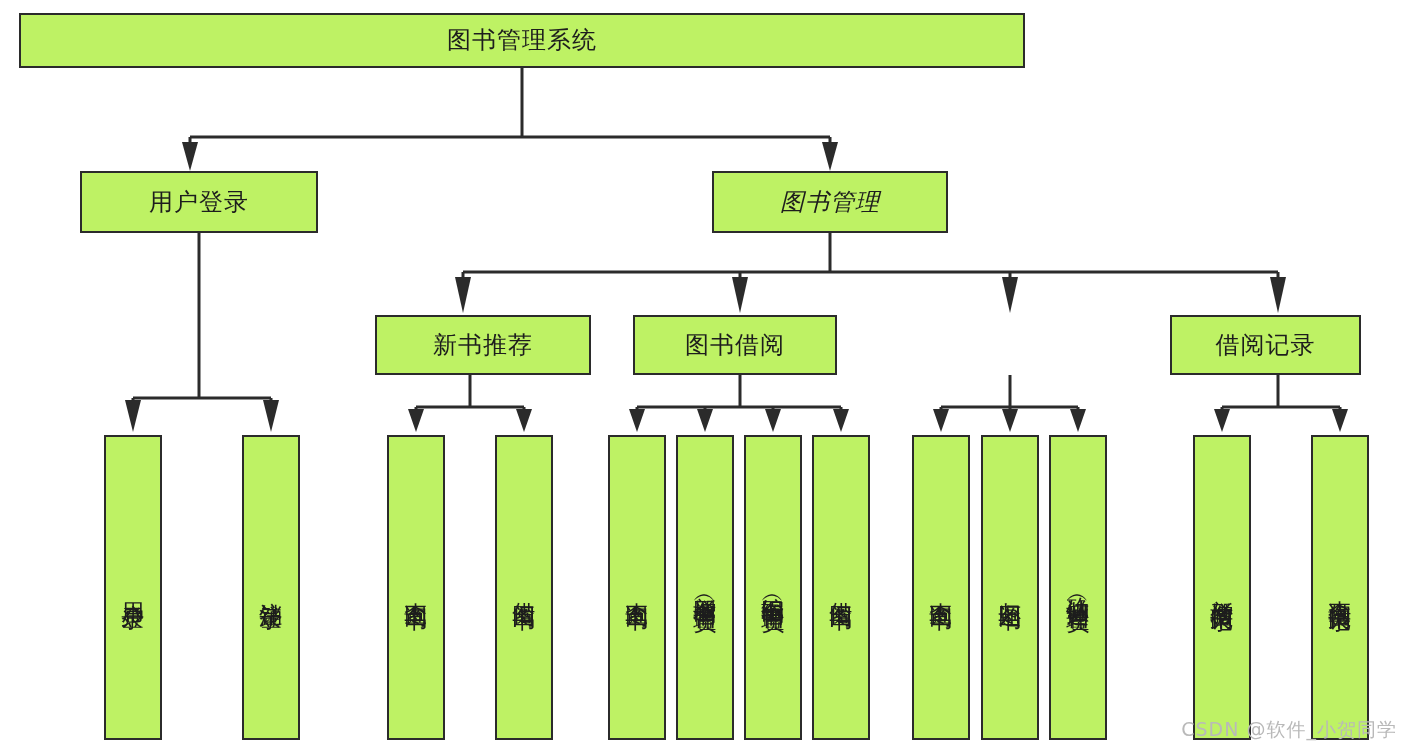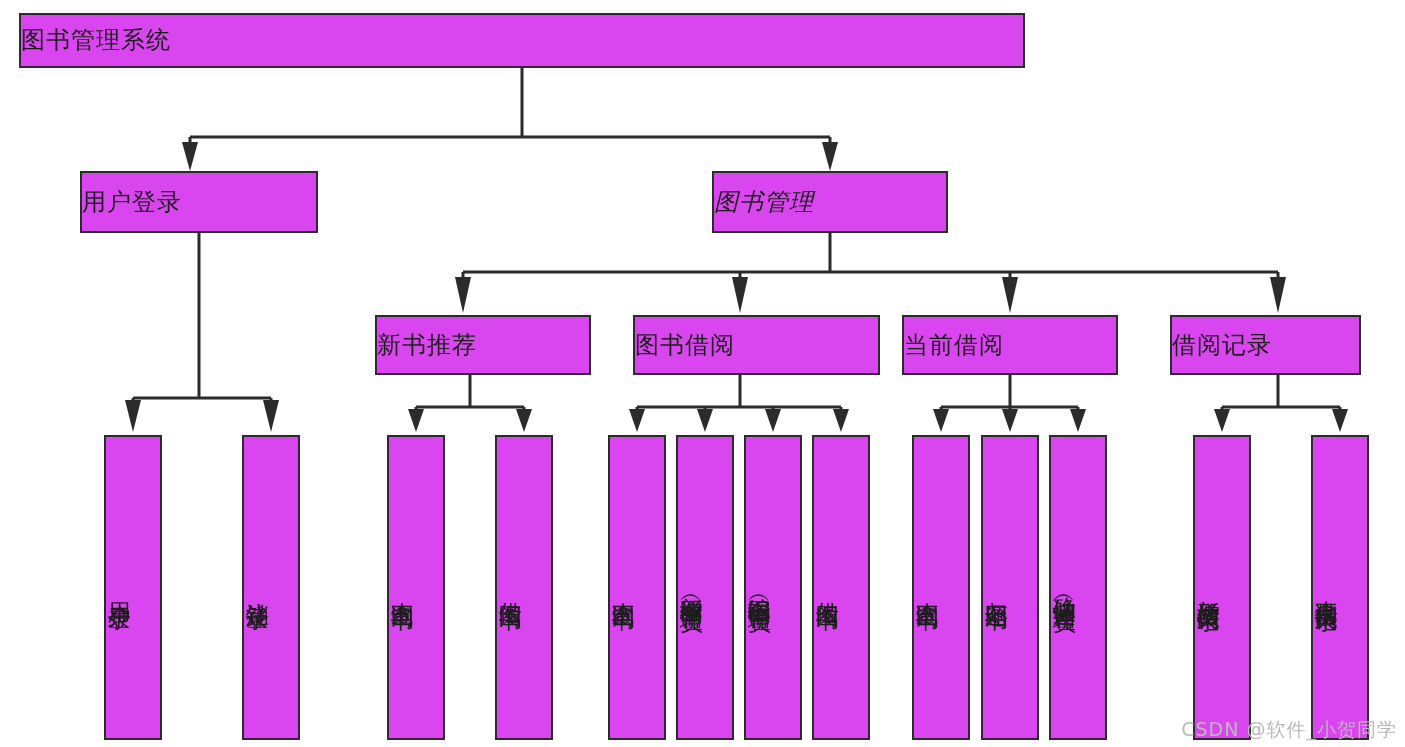--- a/index.html
+++ b/index.html
@@ -7,25 +7,25 @@
     width:1405px;height:747px;
     background:#ffffff;
     font-family:"DejaVu Sans","Liberation Sans",sans-serif;
     overflow:hidden;
     position:relative;
   }
   #diagram{position:absolute;left:0;top:0;width:1405px;height:747px;}
   .node{
     position:absolute;
     box-sizing:border-box;
-    background:#d946ef;
+    background:#bef264;
     border:2px solid #2b2b2b;
     display:flex;
     align-items:center;
-    justify-content:flex-start;
+    justify-content:center;
   }
   .node-h .label{
     font-size:24px;
     color:#1d1d1d;
     letter-spacing:1px;
     line-height:1.1;
     white-space:nowrap;
   }
   .node-v{
     padding:6px 0;
@@ -131,25 +131,22 @@
   <div class="node node-h" style="left:80px;top:171px;width:238px;height:62px;">
     <span class="label">用户登录</span>
   </div>
   <div class="node node-h" style="left:712px;top:171px;width:236px;height:62px;font-style:italic;">
     <span class="label">图书管理</span>
   </div>
 
   <div class="node node-h" style="left:362px;top:315px;width:216px;height:60px;margin-left:13px;">
     <span class="label">新书推荐</span>
   </div>
-  <div class="node node-h" style="left:633px;top:315px;width:247px;height:60px;">
+  <div class="node node-h" style="left:633px;top:315px;width:204px;height:60px;">
     <span class="label">图书借阅</span>
-  </div>
-  <div class="node node-h" style="left:902px;top:315px;width:216px;height:60px;">
-    <span class="label">当前借阅</span>
   </div>
   <div class="node node-h" style="left:1170px;top:315px;width:191px;height:60px;">
     <span class="label">借阅记录</span>
   </div>
 
   <div class="node node-v" style="left:104px;top:435px;width:58px;height:305px;">
     <span class="label">用户登录</span>
   </div>
   <div class="node node-v" style="left:242px;top:435px;width:58px;height:305px;">
     <span class="label">注销登录</span>

